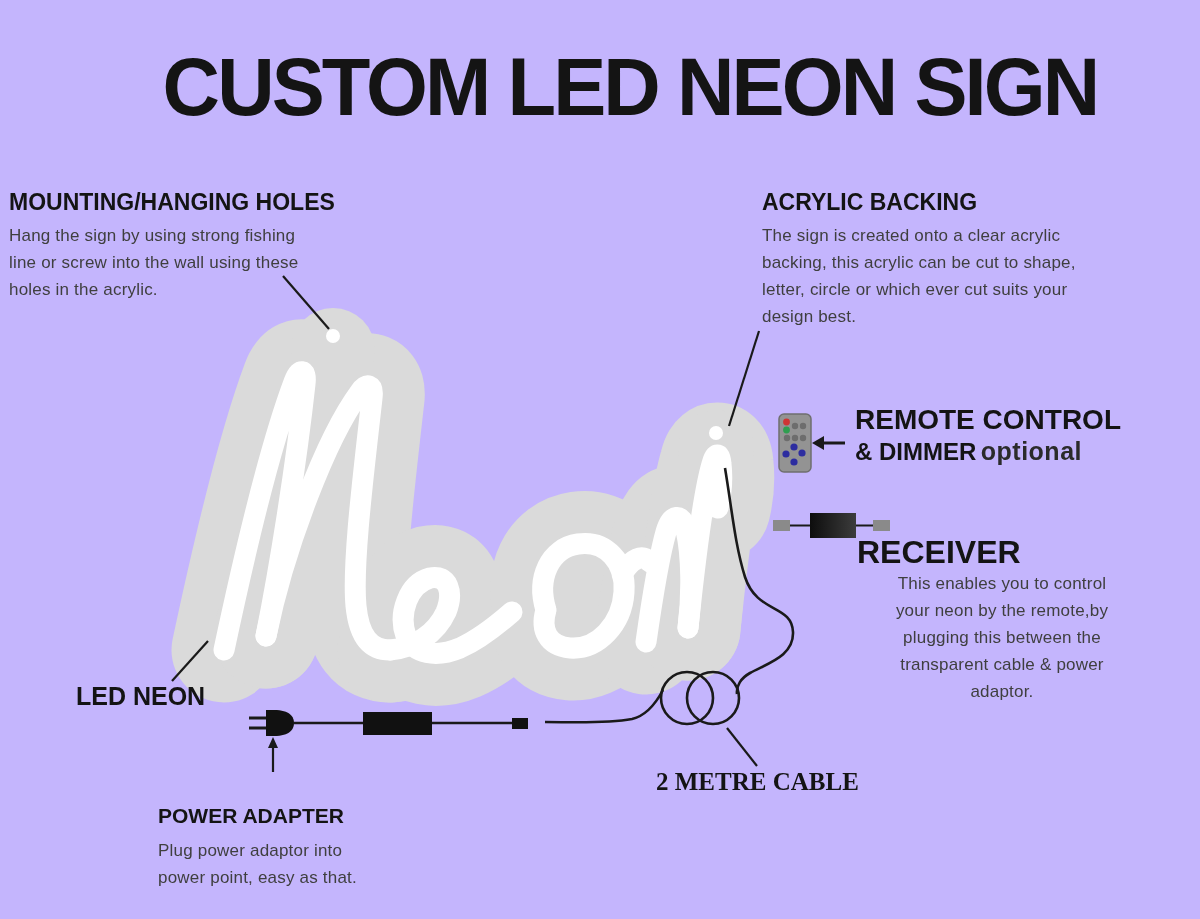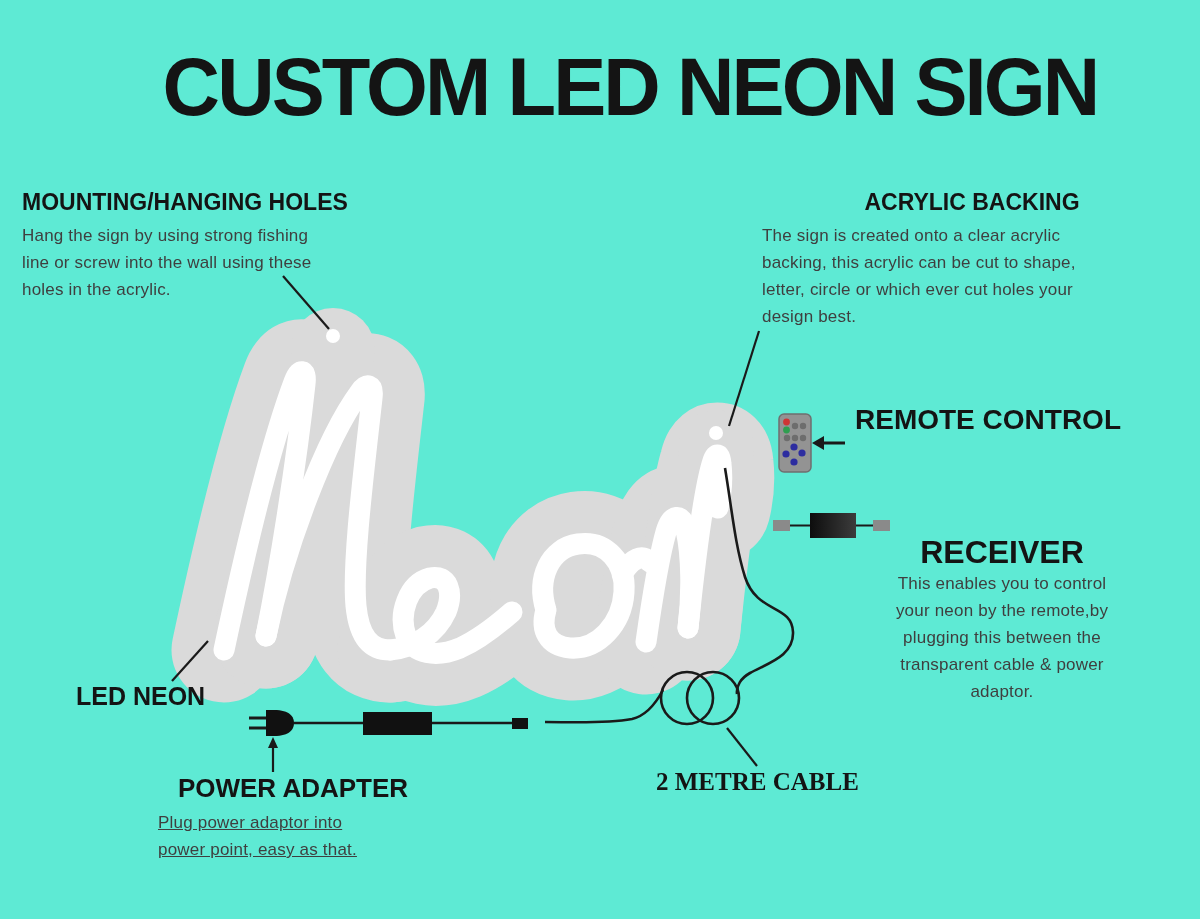--- a/index.html
+++ b/index.html
@@ -12,41 +12,41 @@
     --connector-gray:#8a8a8a;
     --remote-body:#939393;
     --remote-border:#6f6f6f;
     --remote-red:#cf3434;
     --remote-green:#2f9e50;
     --remote-blue:#2d2da0;
     --remote-btn:#6d6d6d;
   }
   html,body{margin:0;padding:0;background:#fff;}
   .canvas{
-    position:relative;width:1200px;height:919px;background:#5eead4;overflow:hidden;
+    position:relative;width:1200px;height:919px;background:#c4b5fd;overflow:hidden;
     font-family:"Liberation Sans", sans-serif;color:var(--ink);
   }
   .abs{position:absolute;}
   .page-title{
     left:150px;top:44px;width:840px;text-align:center;white-space:nowrap;
     font-size:82px;line-height:86px;font-weight:bold;letter-spacing:-3px;
     transform:scaleX(0.97);transform-origin:center;color:var(--ink);
   }
   .h1{
     font-weight:bold;font-size:23px;line-height:28px;color:var(--ink);
     letter-spacing:0px;white-space:nowrap;
   }
   .body-text{
     font-size:17px;line-height:27px;color:var(--body-text);
     white-space:pre-line;letter-spacing:0.2px;
   }
   .label{
     font-weight:bold;font-size:25px;line-height:28px;color:var(--ink);white-space:nowrap;
   }
-  .center{text-align:center;}
+  .center{}
   .optional{
     font-weight:900;font-size:25px;color:#2b2b2b;letter-spacing:0.5px;
     text-transform:lowercase;
   }
   svg{display:block;}
   .blobstroke{stroke:var(--blob);stroke-width:105;fill:none;stroke-linecap:round;stroke-linejoin:round;}
   .neonstroke{stroke:var(--neon);stroke-width:21;fill:none;stroke-linecap:round;stroke-linejoin:round;}
   .leader{stroke:var(--line);stroke-width:2.2;fill:none;}
   .wire{stroke:var(--line);stroke-width:2.4;fill:none;}
   .cable{stroke:var(--line);stroke-width:2.6;fill:none;}
@@ -137,51 +137,55 @@
     <g>
       <path class="cable" d="M 725 468 C 732 510 735 545 745 577 C 757 614 792 604 793 632 C 794 656 768 663 750 673 C 741 678 736 686 737 694"></path>
       <circle cx="687" cy="698" r="26" fill="none" stroke="var(--line)" stroke-width="2.6"></circle>
       <circle cx="713" cy="698" r="26" fill="none" stroke="var(--line)" stroke-width="2.6"></circle>
       <path class="cable" d="M 663 690 C 655 705 645 716 632 719 C 605 724 570 722 545 722"></path>
     </g>
   </svg>
 
   <div class="abs page-title">CUSTOM LED NEON SIGN</div>
 
-  <div class="abs" style="left:22px;top:188px;width:420px;">
+  <div class="abs" style="left:9px;top:188px;width:420px;">
     <div class="h1">MOUNTING/HANGING HOLES</div>
     <div class="body-text" style="margin-top:6px;">Hang the sign by using strong fishing
 line or screw into the wall using these
 holes in the acrylic.</div>
   </div>
 
   <div class="abs" style="left:762px;top:188px;width:420px;">
     <div class="h1 center">ACRYLIC BACKING</div>
     <div class="body-text" style="margin-top:6px;">The sign is created onto a clear acrylic
 backing, this acrylic can be cut to shape,
-letter, circle or which ever cut holes your
+letter, circle or which ever cut suits your
 design best.</div>
   </div>
 
   <div class="abs" style="left:855px;top:406px;">
     <div class="h1" style="font-size:28px;">REMOTE CONTROL</div>
+    <div style="margin-top:3px;white-space:nowrap;">
+      <span class="h1" style="font-size:24px;">&amp; DIMMER</span>
+      <span class="optional">optional</span>
+    </div>
   </div>
 
   <div class="abs" style="left:857px;top:538px;width:290px;">
     <div class="h1 center" style="font-size:32px;">RECEIVER</div>
     <div class="body-text" style="margin-top:4px;text-align:center;">This enables you to control
 your neon by the remote,by
 plugging this between the
 transparent cable &amp; power
 adaptor.</div>
   </div>
 
   <div class="abs label" style="left:76px;top:682px;">LED NEON</div>
 
   <div class="abs" style="left:158px;top:774px;width:270px;">
-    <div class="h1 center" style="font-size:26px;">POWER ADAPTER</div>
-    <div class="body-text" style="margin-top:7px;text-decoration:underline;">Plug power adaptor into
+    <div class="h1 center" style="font-size:21px;margin-top:28px;">POWER ADAPTER</div>
+    <div class="body-text" style="margin-top:7px;">Plug power adaptor into
 power point, easy as that.</div>
   </div>
 
   <div class="abs label" style="left:656px;top:768px;font-family:Liberation Serif, serif;">2 METRE CABLE</div>
 
 </div>
 
 </body></html>

